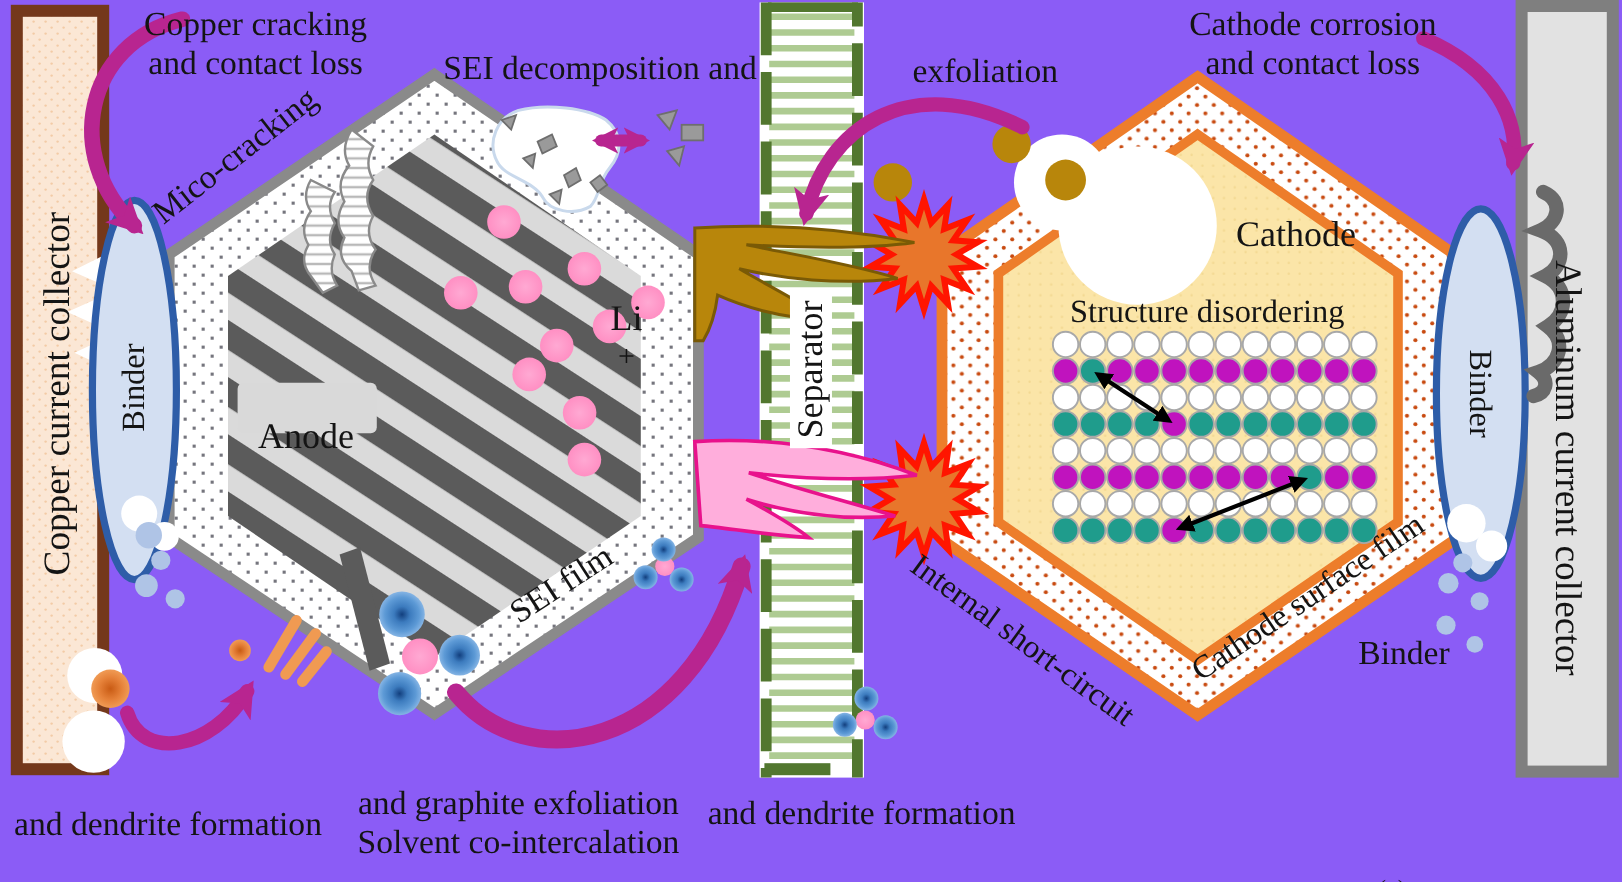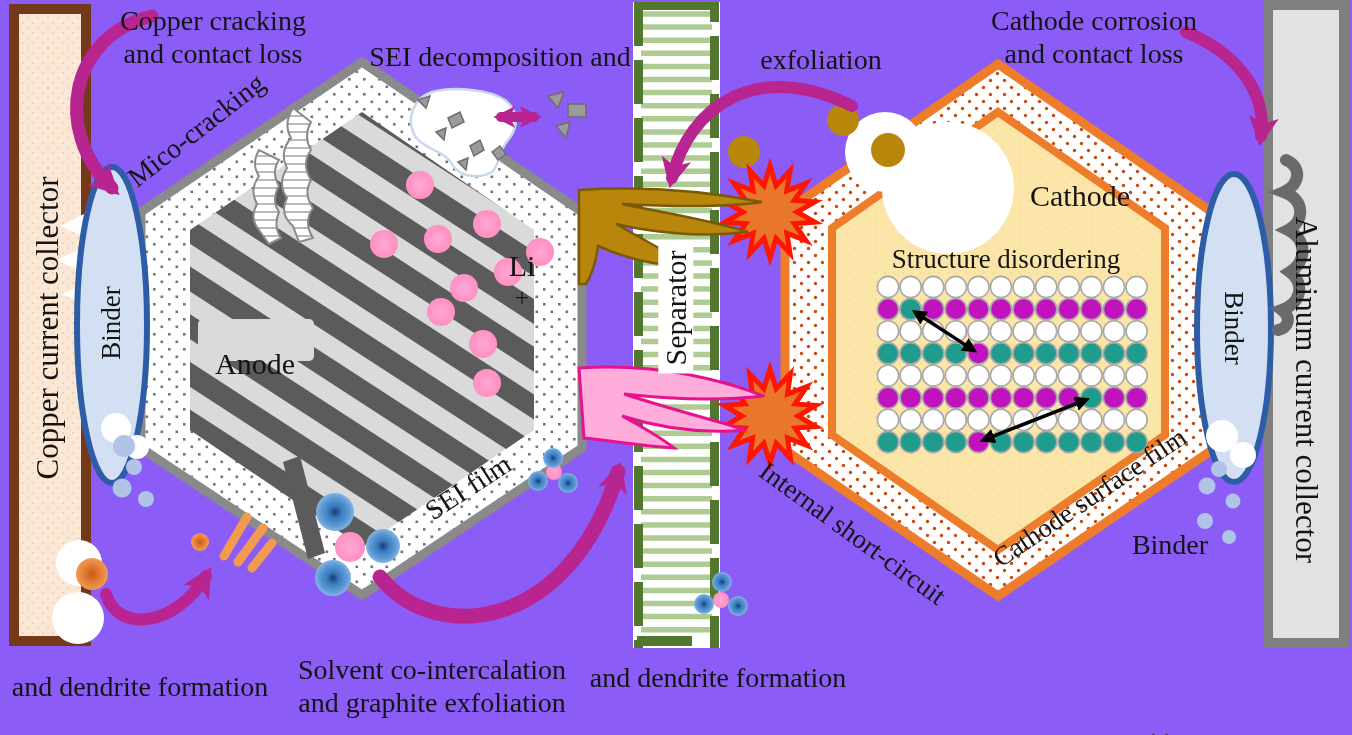--- a/index.html
+++ b/index.html
@@ -410,22 +410,22 @@
 <div class="lbl" style="left:48px;top:328px;font-size:31px;transform:translate(-50%,-50%) rotate(-90deg);">
       <span>Copper current collector</span>
     </div>
 <div class="lbl" style="left:1306px;top:390px;font-size:31px;transform:translate(-50%,-50%) rotate(90deg);">
       <span>Aluminum current collector</span>
     </div>
 <div class="lbl" style="left:140px;top:687px;transform:translate(-50%,-50%);">
   <span>and  dendrite formation</span>
 </div>
 <div class="lbl" style="left:432px;top:686px;transform:translate(-50%,-50%);">
+  <span>and graphite exfoliation</span>
   <span>Solvent co-intercalation</span>
-  <span>and graphite exfoliation</span>
 </div>
 <div class="lbl" style="left:718px;top:678px;transform:translate(-50%,-50%);">
   <span>and dendrite formation</span>
 </div>
 <div class="lbl" style="left:1170px;top:545px;transform:translate(-50%,-50%);">
   <span>Binder</span>
 </div>
 <div class="lbl" style="left:1160px;top:741px;font-size:22px;transform:translate(-50%,-50%);">
       <span>(a)</span>
     </div>

